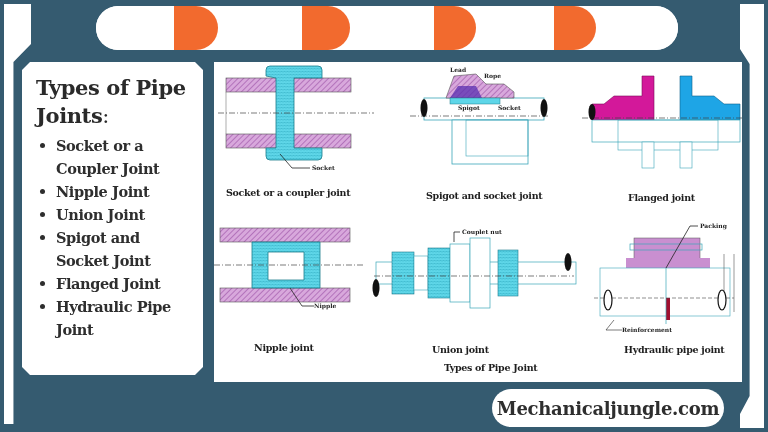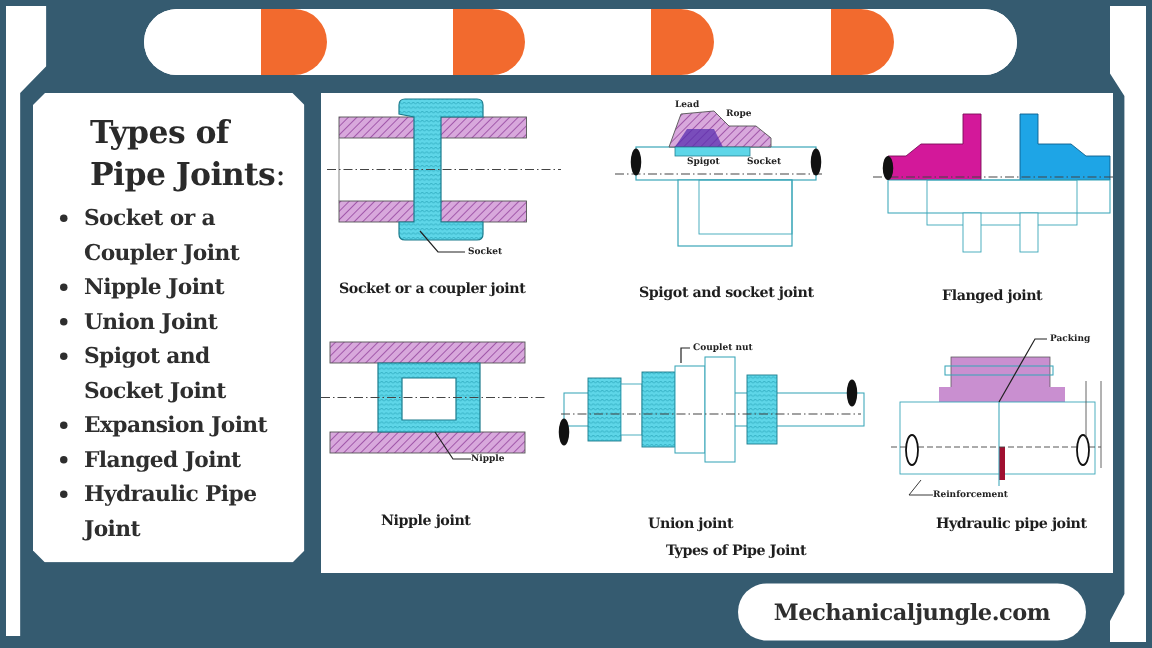--- a/index.html
+++ b/index.html
@@ -30,21 +30,21 @@
   
   .list-card {
     position: absolute; left: 22px; top: 62px; width: 181px; height: 313px;
     background: #ffffff;
     clip-path: polygon(8px 0, calc(100% - 8px) 0, 100% 8px, 100% calc(100% - 8px), calc(100% - 8px) 100%, 8px 100%, 0 calc(100% - 8px), 0 8px);
     padding: 12px 10px 8px 14px;
     color: #222;
   }
   .list-title {
     font-family: "DejaVu Serif", serif; font-weight: bold;
-    font-size: 21px; line-height: 28px; color: #2a2a2a; letter-spacing: -0.4px; margin-left: 24px;
+    font-size: 21px; line-height: 28px; color: #2a2a2a; letter-spacing: -0.4px;
   }
   .list-title .colon { font-weight: normal; }
   .joint-list { list-style: none; margin-top: 4px; }
   .joint-item {
     position: relative; padding-left: 20px;
     font-family: "DejaVu Serif", serif; font-weight: bold;
     font-size: 14.5px; line-height: 23px; color: #2e2e2e; letter-spacing: -0.4px;
   }
   .joint-item .bullet {
     position: absolute; left: 4px; top: 9px; width: 5px; height: 5px;
@@ -63,21 +63,21 @@
   .tiny-label {
     position: absolute; font-family: "DejaVu Serif", serif; font-weight: bold;
     font-size: 6px; color: #222; white-space: nowrap;
   }
 
   
   .site-badge {
     position: absolute; left: 492px; top: 389px; width: 232px; height: 38px;
     background: #ffffff; border-radius: 19px;
     display: flex; align-items: center; justify-content: center;
-    font-family: "DejaVu Serif", serif; font-weight: bold; font-size: 15px;
+    font-family: "DejaVu Serif", serif; font-weight: bold; font-size: 18px;
     color: #2e2e2e; letter-spacing: -0.3px;
   }
 </style>
 </head>
 <body>
 
 <div class="frame-left"></div>
 <div class="frame-right"></div>
 
 <div class="stripe-pill">
@@ -92,21 +92,20 @@
   <div class="stripe-seg white" style="flex:1"></div>
 </div>
 
 <div class="list-card">
   <div class="list-title"><span>Types of Pipe Joints</span><span class="colon">:</span></div>
   <ul class="joint-list">
     <li class="joint-item"><span class="bullet"></span><span>Socket or a Coupler Joint</span></li>
     <li class="joint-item"><span class="bullet"></span><span>Nipple Joint</span></li>
     <li class="joint-item"><span class="bullet"></span><span>Union Joint</span></li>
     <li class="joint-item"><span class="bullet"></span><span>Spigot and Socket Joint</span></li>
-    <li class="joint-item"><span class="bullet"></span><span>Expansion Joint</span></li>
     <li class="joint-item"><span class="bullet"></span><span>Flanged Joint</span></li>
     <li class="joint-item"><span class="bullet"></span><span>Hydraulic Pipe Joint</span></li>
   </ul>
 </div>
 
 <div class="diagram-panel">
   <svg width="528" height="320" viewBox="0 0 528 320">
     <defs>
       <pattern id="hatch" width="4" height="4" patternUnits="userSpaceOnUse" patternTransform="rotate(45)">
         <rect width="4" height="4" fill="#d8a8dc"></rect>

